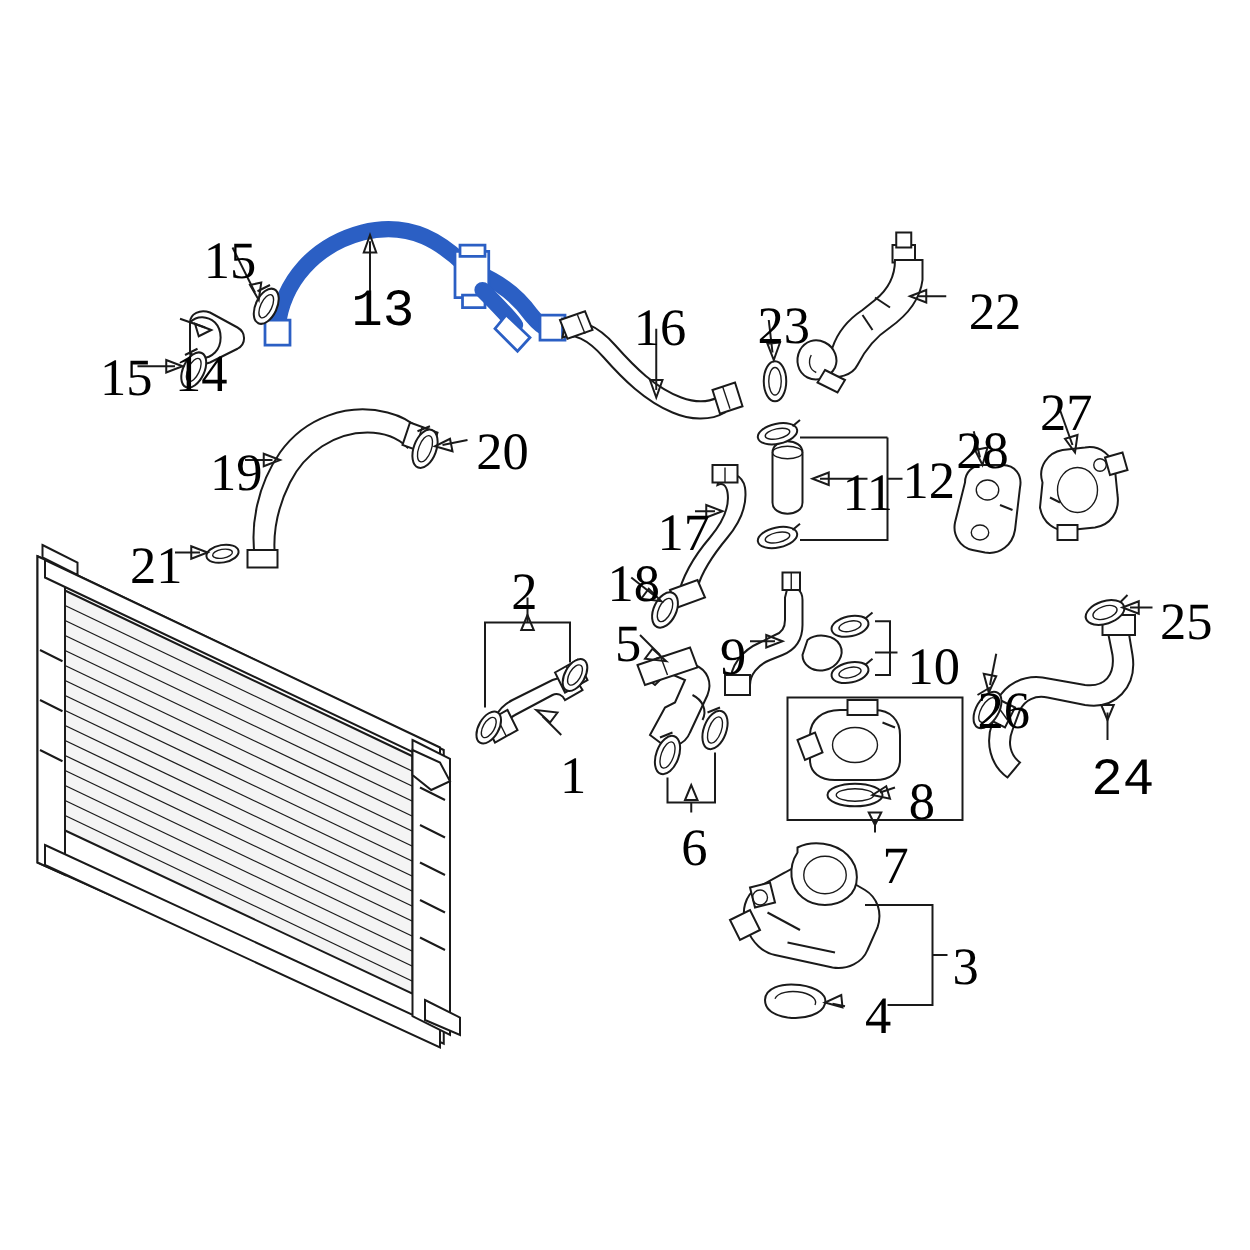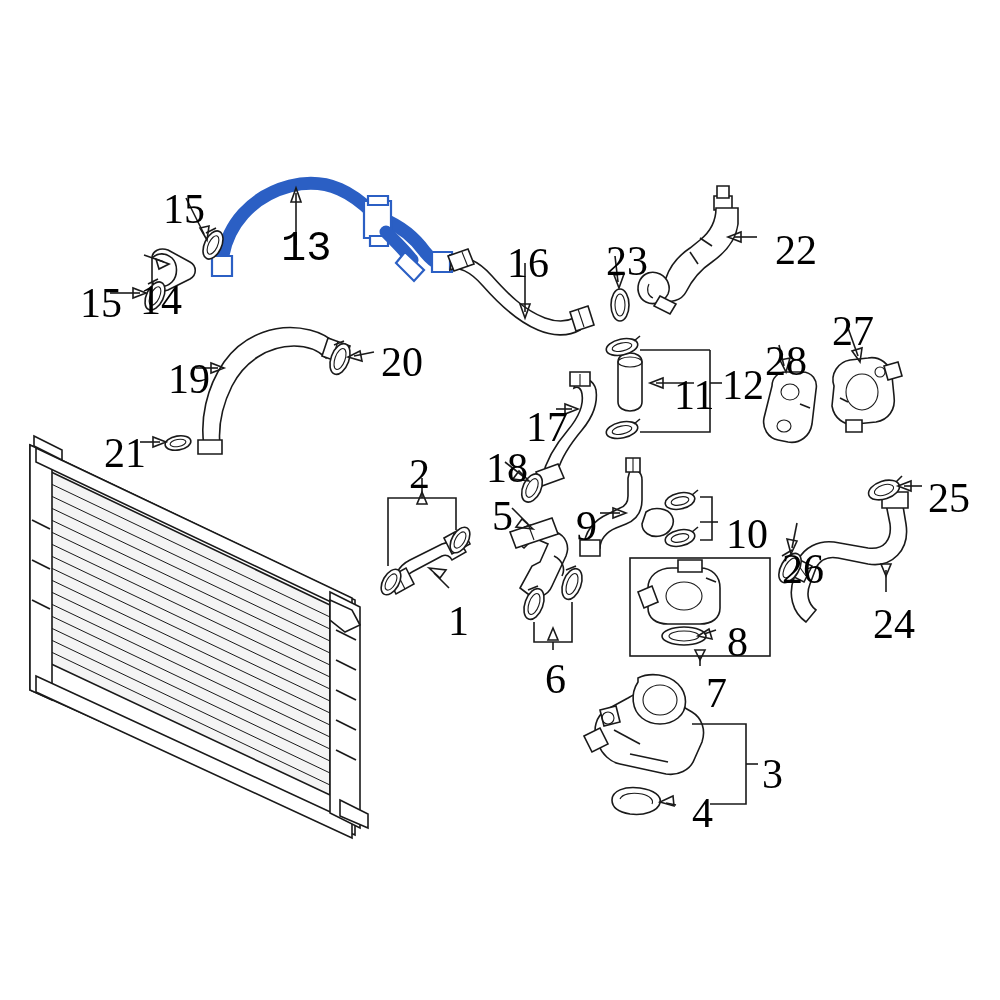--- a/index.html
+++ b/index.html
@@ -484,19 +484,19 @@
   <div class="callout" style="left:163px; top:188px;">15</div>
   <div class="callout" style="left:80px; top:282px;">15</div>
   <div class="callout" style="left:507px; top:242px;">16</div>
   <div class="callout" style="left:526px; top:406px;">17</div>
   <div class="callout" style="left:486px; top:447px;">18</div>
   <div class="callout" style="left:168px; top:358px;">19</div>
   <div class="callout" style="left:381px; top:341px;">20</div>
   <div class="callout" style="left:104px; top:432px;">21</div>
   <div class="callout" style="left:775px; top:229px;">22</div>
   <div class="callout" style="left:606px; top:240px;">23</div>
-  <div class="callout" style="left:873px; top:603px;">24</div>
+  <div class="callout" style="left:873px; top:603px;font-family:Liberation Mono, monospace;">24</div>
   <div class="callout" style="left:928px; top:477px;text-align:right;">25</div>
   <div class="callout" style="left:782px; top:508px;margin-top:40px;">26</div>
   <div class="callout" style="left:832px; top:310px;">27</div>
   <div class="callout" style="left:765px; top:340px;">28</div>
 
 </div>
 
 </body></html>

